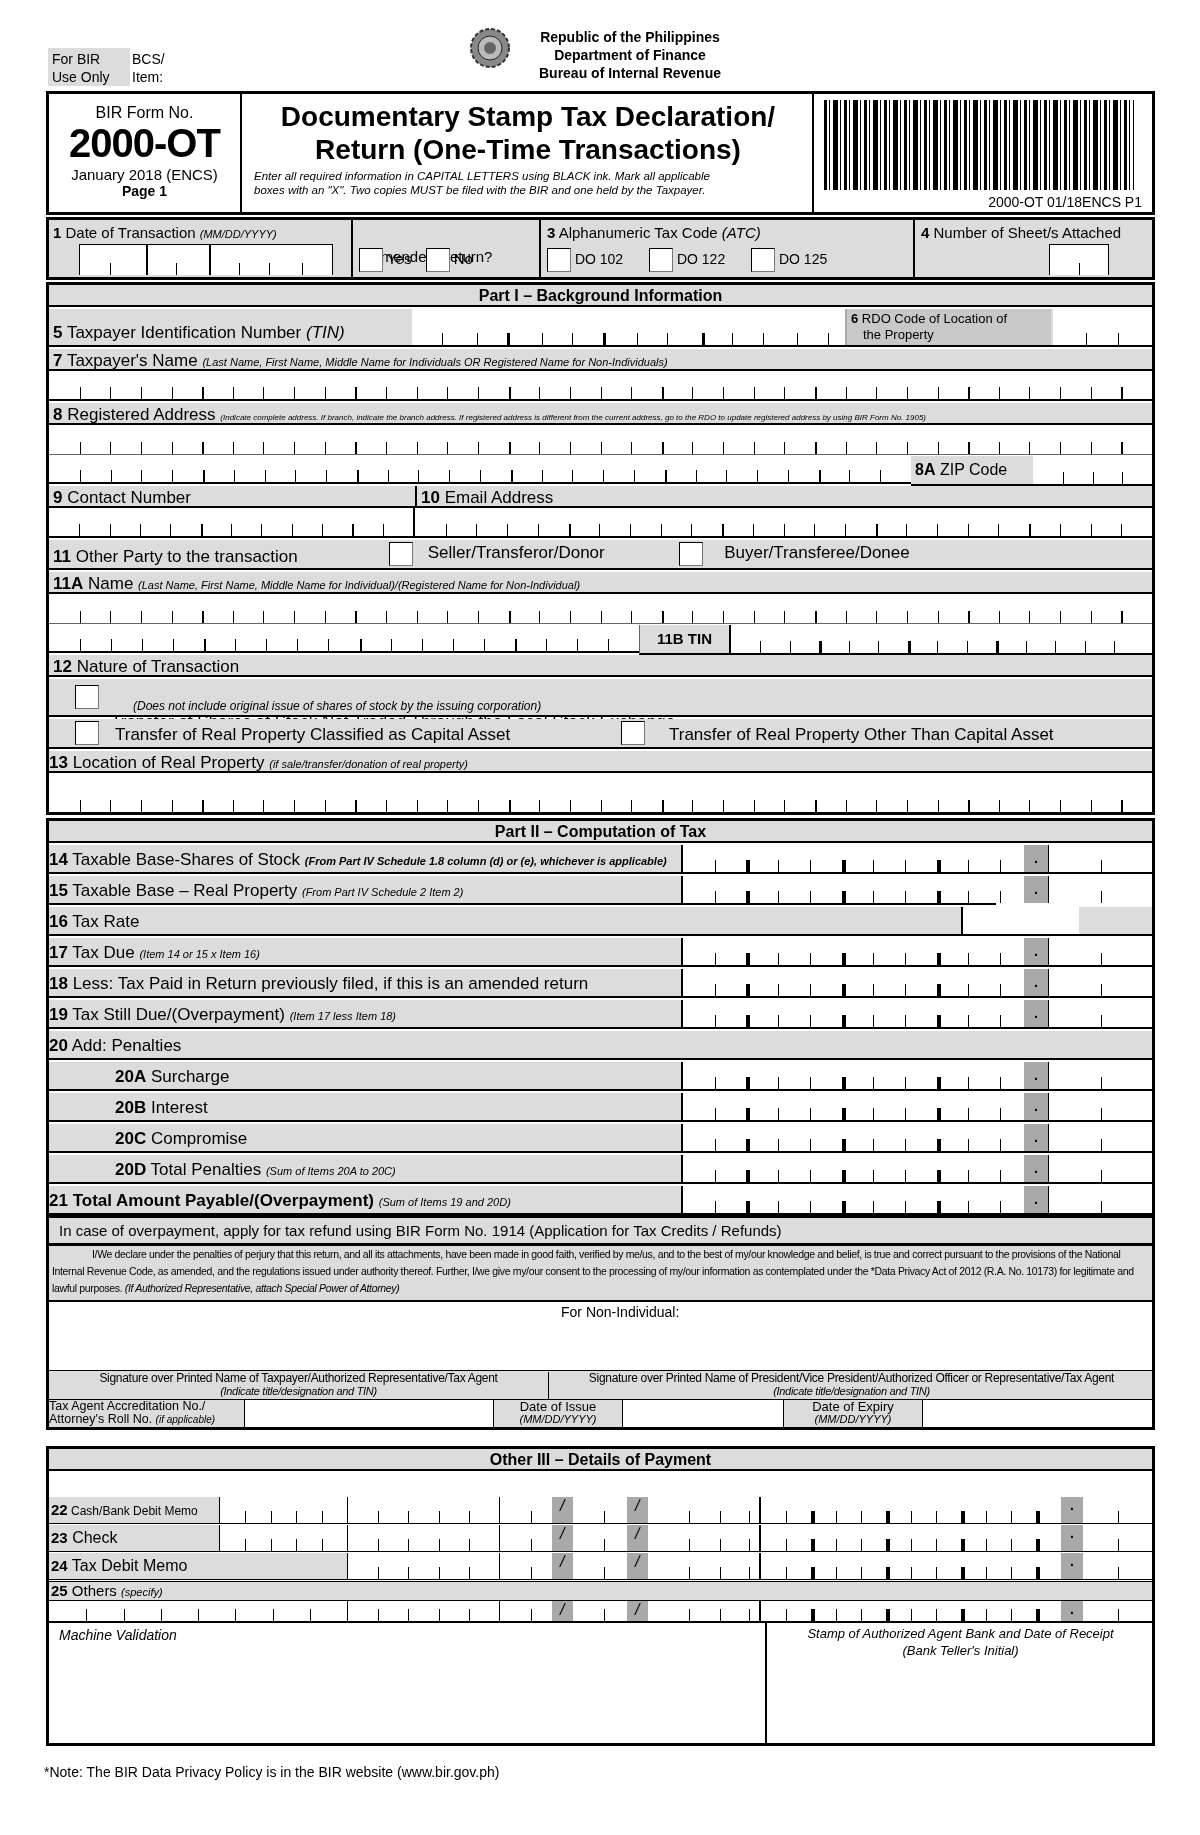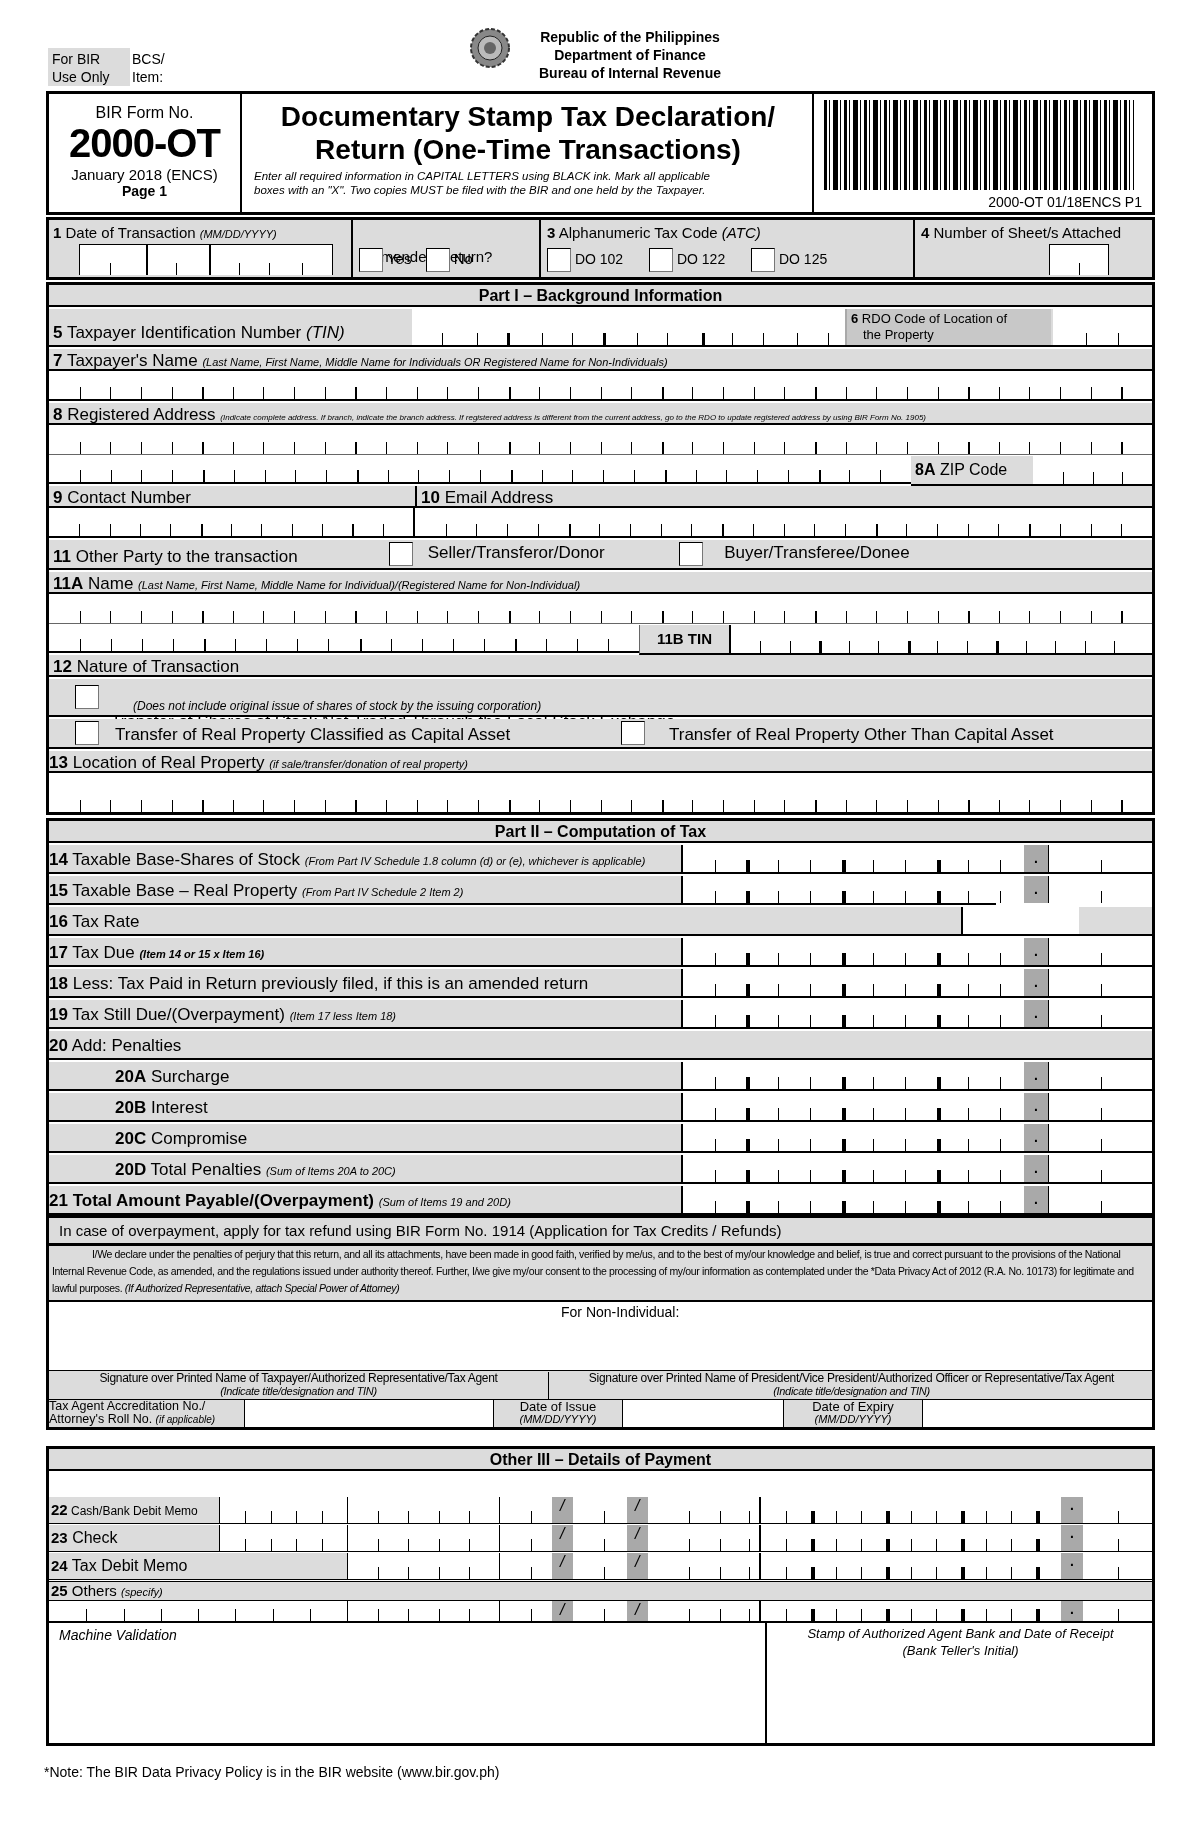--- a/index.html
+++ b/index.html
@@ -479,21 +479,21 @@
         <i style="left:94.44%;"></i>
         <i style="left:97.22%;width:2px;"></i>
       </div>
   </div>
 </div>
 
 <div class="abs" style="left:46px;top:818px;width:1109px;height:400px;border:3px solid #000;">
   <div class="abs gray b center" style="left:0;top:0;width:1103px;height:22px;font-size:16px;line-height:22px;border-bottom:2px solid #000;">Part II – Computation of Tax</div>
   <div id="part2-rows">
       <div class="abs gray" style="left: 0px; top: 24px; width: 1103px; height: 29px; border-bottom: 2px solid rgb(0, 0, 0);">
-        <div class="label" style="left:0px;top:5px;"><span class="b">14</span> <span>Taxable Base-Shares of Stock</span> <span class="small-i" style="font-weight:normal">(From Part IV Schedule 1.8 column (d) or (e), whichever is applicable)</span></div>
+        <div class="label" style="left:0px;top:5px;"><span class="b">14</span> <span>Taxable Base-Shares of Stock</span> <span class="small-i" style="font-weight:bold">(From Part IV Schedule 1.8 column (d) or (e), whichever is applicable)</span></div>
         <div class="field" style="left:632px;top:0;width:343px;height:27px;border-left:2px solid #000;">
           <div class="ticks">
             <i class="" style="left:9.3%"></i>
             <i class="thick" style="left:18.6%"></i>
             <i class="" style="left:27.900000000000002%"></i>
             <i class="" style="left:37.2%"></i>
             <i class="thick" style="left:46.5%"></i>
             <i class="" style="left:55.800000000000004%"></i>
             <i class="" style="left:65.10000000000001%"></i>
             <i class="thick" style="left:74.4%"></i>
@@ -529,21 +529,21 @@
           <div class="ticks">
             <i style="left:50%"></i>
           </div>
         </div>
       </div>
       <div class="abs gray" style="left: 0px; top: 86px; width: 1103px; height: 29px; border-bottom: 2px solid rgb(0, 0, 0);">
         <div class="label" style="left:0px;top:5px;"><span class="b">16</span> <span>Tax Rate</span> <span class="small-i" style="font-weight:normal"></span></div>
         <div class="field" style="left:912px;top:0;width:118px;height:27px;border-left:2px solid #000;"></div>
       </div>
       <div class="abs gray" style="left: 0px; top: 117px; width: 1103px; height: 29px; border-bottom: 2px solid rgb(0, 0, 0);">
-        <div class="label" style="left:0px;top:5px;"><span class="b">17</span> <span>Tax Due</span> <span class="small-i" style="font-weight:bold">(Item 14 or 15 x Item 16)</span></div>
+        <div class="label" style="left:0px;top:5px;"><span class="b">17</span> <span>Tax Due</span> <span class="small-i" style="font-weight:normal">(Item 14 or 15 x Item 16)</span></div>
         <div class="field" style="left:632px;top:0;width:343px;height:27px;border-left:2px solid #000;">
           <div class="ticks">
             <i class="" style="left:9.3%"></i>
             <i class="thick" style="left:18.6%"></i>
             <i class="" style="left:27.900000000000002%"></i>
             <i class="" style="left:37.2%"></i>
             <i class="thick" style="left:46.5%"></i>
             <i class="" style="left:55.800000000000004%"></i>
             <i class="" style="left:65.10000000000001%"></i>
             <i class="thick" style="left:74.4%"></i>

